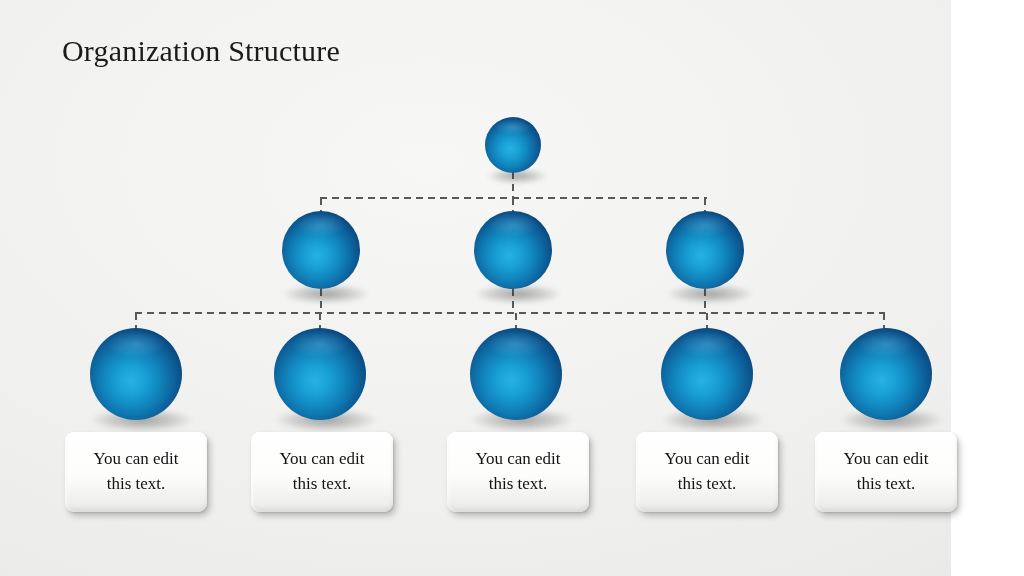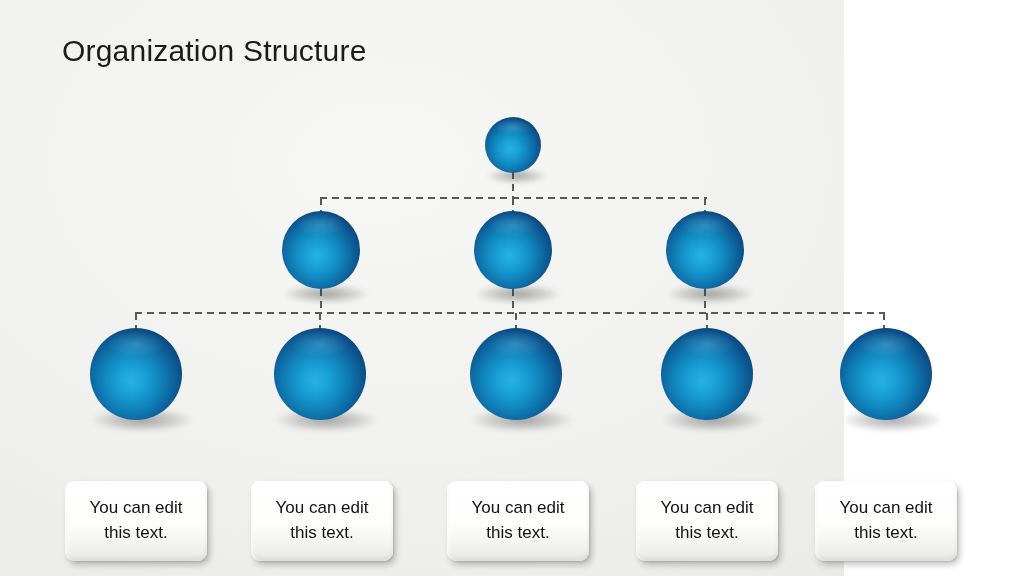--- a/index.html
+++ b/index.html
@@ -3,22 +3,23 @@
 <meta charset="utf-8">
 <style>
   html, body { margin: 0; padding: 0; }
   body {
     width: 1024px; height: 576px;
     font-family: "Liberation Sans", sans-serif;
     overflow: hidden;
   }
   .slide {
     position: relative;
-    width: 844px; height: 576px;
+    width: 951px; height: 576px;
     background: radial-gradient(ellipse 130% 130% at 45% 28%, #f7f7f6 0%, #efefee 50%, #e2e2e1 100%);
+    font-family: Liberation Serif, serif;
   }
   .slide-title {
     position: absolute;
     left: 62px; top: 34px;
     margin: 0;
     font-size: 30px;
     font-weight: 500;
     color: #1b1b1b;
     letter-spacing: 0.2px;
   }
@@ -86,21 +87,21 @@
   .c-h2      { left: 135px; top: 312px; width: 750px; }
   .c-v-l3a   { left: 135px; top: 313px; height: 16px; }
   .c-v-l3b   { left: 319px; top: 313px; height: 16px; }
   .c-v-l3c   { left: 515px; top: 313px; height: 16px; }
   .c-v-l3d   { left: 706px; top: 313px; height: 16px; }
   .c-v-l3e   { left: 883px; top: 313px; height: 16px; }
 
   
   .textbox {
     position: absolute;
-    top: 481px;
+    top: 432px;
     width: 142px; height: 80px;
     border-radius: 9px;
     background: linear-gradient(180deg, #ffffff 0%, #fdfdfc 55%, #e9e9e8 100%);
     box-shadow:
       3px 4px 6px rgba(0,0,0,0.22),
       1px 1px 2px rgba(0,0,0,0.12),
       inset 0 1px 0 rgba(255,255,255,0.95),
       inset 2px 2px 4px rgba(255,255,255,0.85),
       inset 0 -3px 4px rgba(0,0,0,0.07);
     display: flex;

